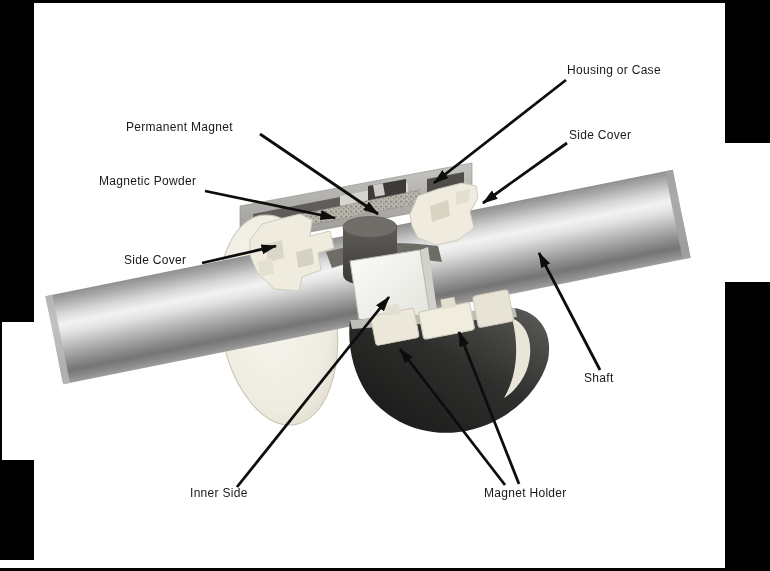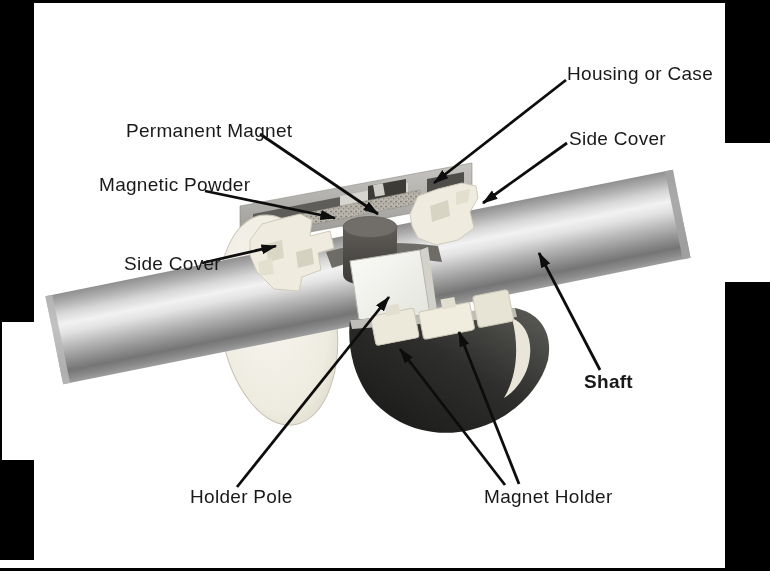--- a/index.html
+++ b/index.html
@@ -8,21 +8,21 @@
     width:770px;height:571px;
     background:#ffffff;
     overflow:hidden;
     font-family:"Liberation Sans", sans-serif;
   }
   .frame{position:absolute;background:#000000;}
   .art{position:absolute;left:0;top:0;width:770px;height:571px;}
   .label{
     position:absolute;
     color:#191919;
-    font-size:19px;
+    font-size:12px;
     letter-spacing:0.3px;
     white-space:nowrap;
     line-height:1.1;
   }
 </style>
 </head>
 <body>
 
 <div class="canvas">
 
@@ -142,22 +142,22 @@
       <line x1="505" y1="485" x2="400" y2="349" marker-end="url(#ah)"></line>
       <line x1="519" y1="484" x2="459" y2="332" marker-end="url(#ah)"></line>
     </g>
   </svg>
 
   <div class="label" style="left:567px;top:64px;">Housing or Case</div>
   <div class="label" style="left:569px;top:129px;">Side Cover</div>
   <div class="label" style="left:99px;top:175px;">Magnetic Powder</div>
   <div class="label" style="left:126px;top:121px;">Permanent Magnet</div>
   <div class="label" style="left:124px;top:254px;">Side Cover</div>
-  <div class="label" style="left:584px;top:372px;font-weight:bold;">Shaft</div>
-  <div class="label" style="left:190px;top:487px;">Holder Pole</div>
+  <div class="label" style="left:584px;top:372px;">Shaft</div>
+  <div class="label" style="left:190px;top:487px;">Inner Side</div>
   <div class="label" style="left:484px;top:487px;text-align:right;">Magnet Holder</div>
 
   <div class="frame" style="left:0;top:0;width:770px;height:3px;"></div>
   <div class="frame" style="left:0;top:568px;width:770px;height:3px;"></div>
   <div class="frame" style="left:0;top:3px;width:34px;height:319px;"></div>
   <div class="frame" style="left:0;top:322px;width:2px;height:138px;"></div>
   <div class="frame" style="left:0;top:460px;width:34px;height:100px;"></div>
   <div class="frame" style="left:725px;top:3px;width:45px;height:140px;"></div>
   <div class="frame" style="left:725px;top:282px;width:45px;height:286px;"></div>
 

